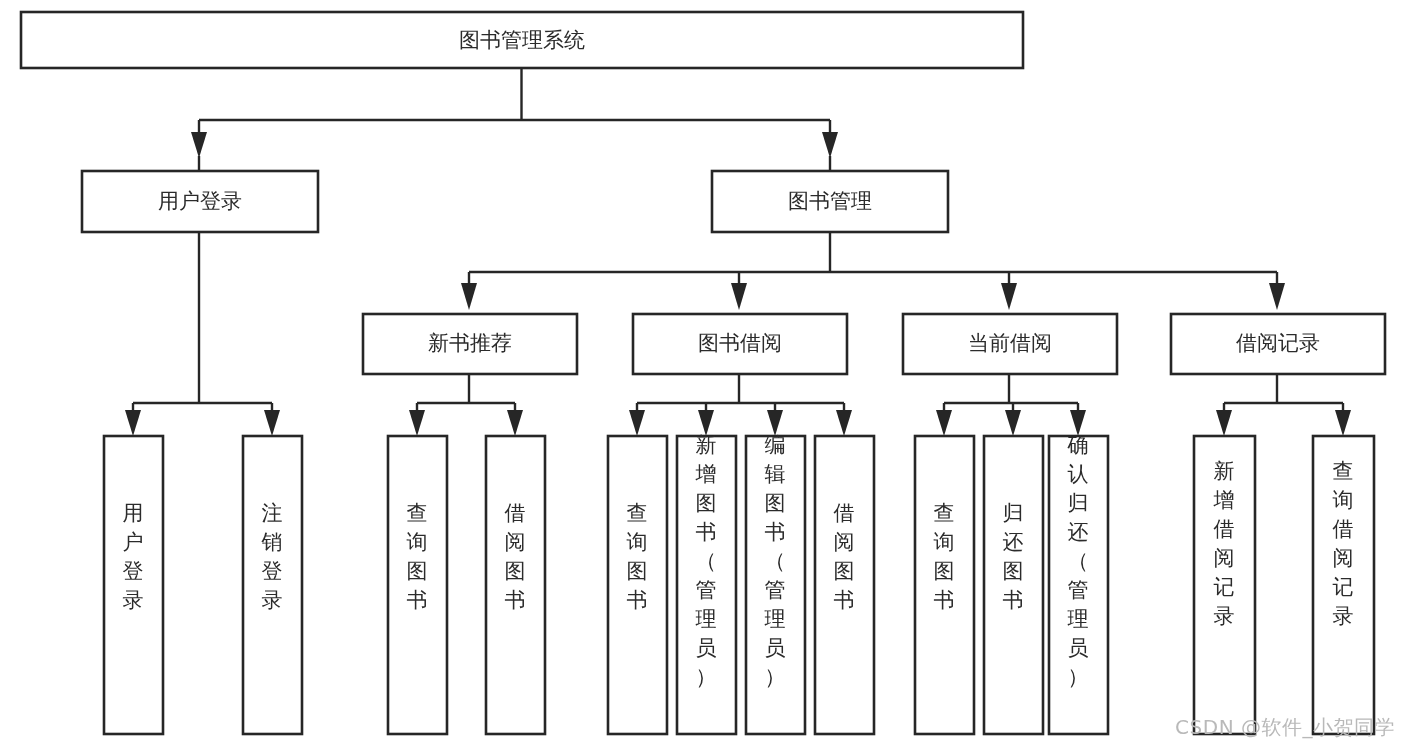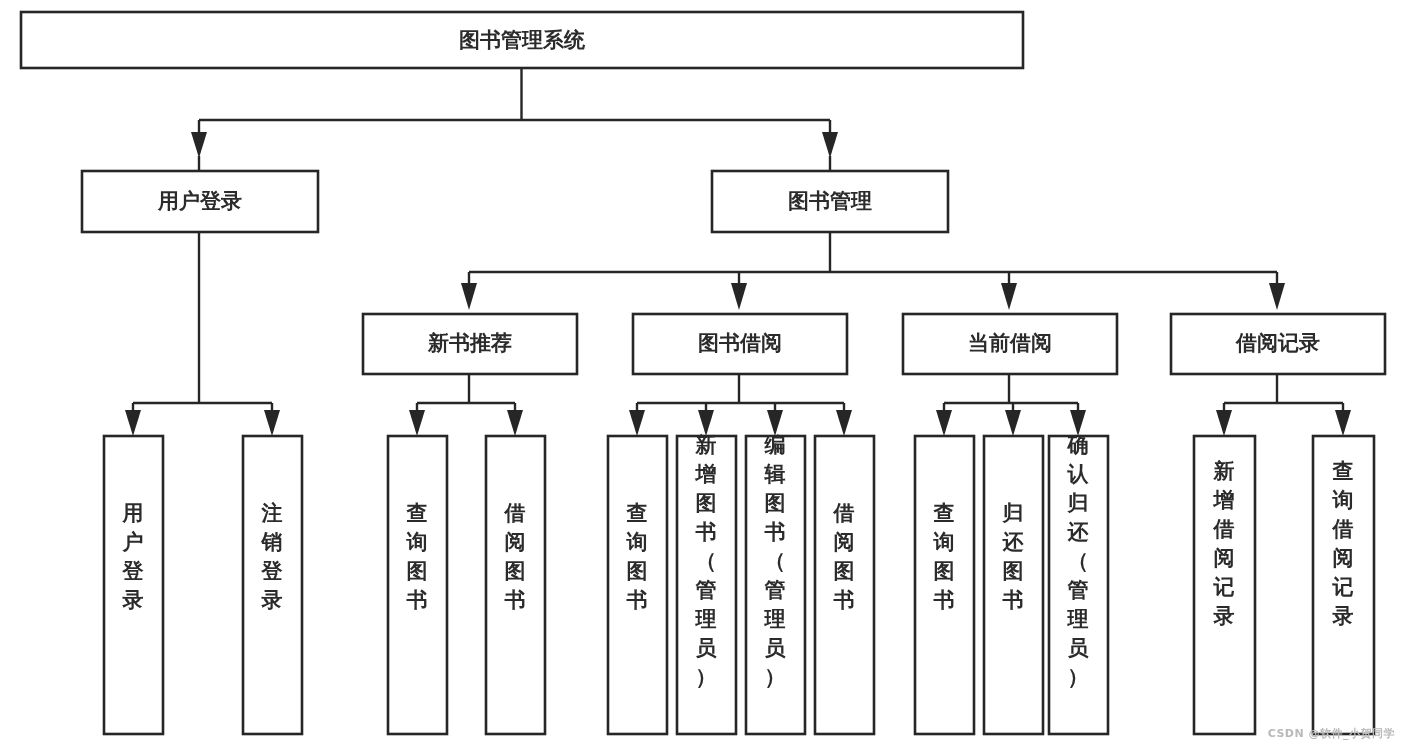--- a/index.html
+++ b/index.html
@@ -7,21 +7,20 @@
     padding: 0;
     background: #ffffff;
   }
   #page {
     position: relative;
     width: 1405px;
     height: 747px;
     background: #ffffff;
     overflow: hidden;
     font-family: "DejaVu Sans", "Liberation Sans", sans-serif;
-    font-weight: bold;
   }
   #diagram-svg {
     position: absolute;
     left: 0;
     top: 0;
     width: 1405px;
     height: 747px;
   }
   .node-rect {
     fill: #ffffff;
@@ -48,21 +47,21 @@
   }
   .arrow-head {
     fill: #262626;
     stroke: none;
   }
   .watermark {
     position: absolute;
     right: 10px;
     bottom: 6px;
     font-family: "DejaVu Sans", "Liberation Sans", sans-serif;
-    font-size: 11px;
+    font-size: 20px;
     color: #b9b9b9;
     letter-spacing: 0.5px;
     white-space: nowrap;
     user-select: none;
   }
 </style>
 </head>
 <body>
 
 <div id="page">

